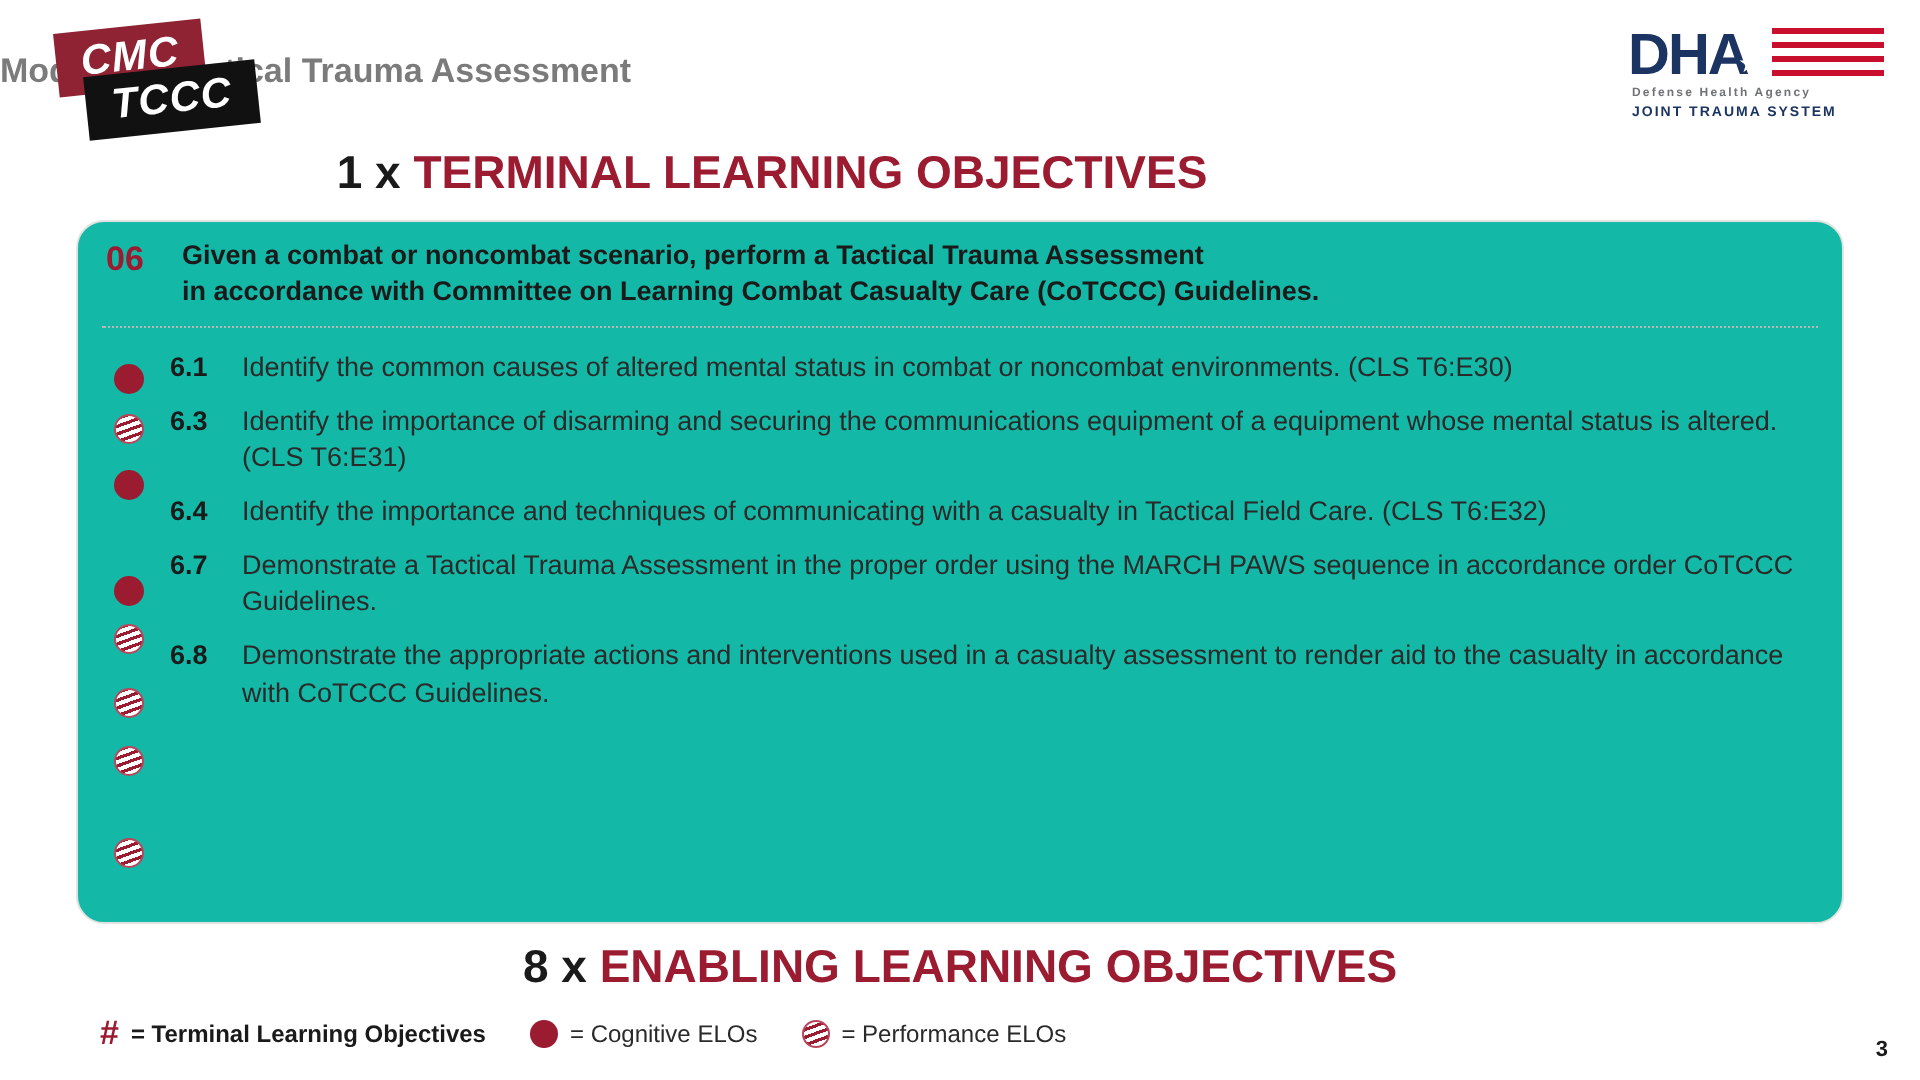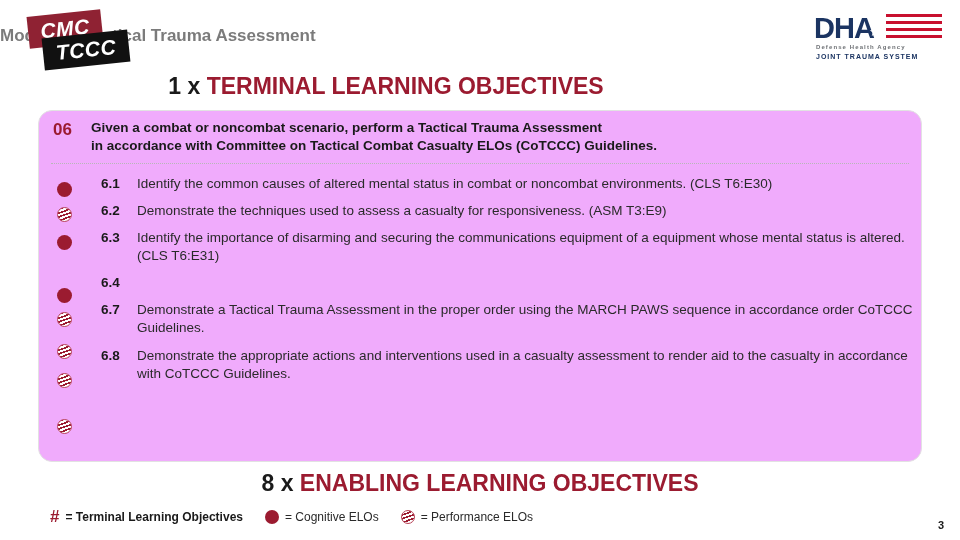--- a/index.html
+++ b/index.html
@@ -144,21 +144,21 @@
   
   .card {
     position: absolute;
     left: 38px;
     top: 110px;
     width: 884px;
     height: 352px;
     border: 1.5px solid #e2e2e2;
     border-radius: 14px;
     box-sizing: border-box;
-    background: #f0abfc;
+    background: #14b8a6;
   }
 
   .tlo-row {
     position: absolute;
     left: 14px;
     top: 8px;
     width: 856px;
     display: flex;
     align-items: flex-start;
   }
@@ -182,21 +182,21 @@
     left: 12px;
     top: 52px;
     width: 858px;
     height: 0;
     border-top: 1.5px dotted #b8b8b8;
   }
 
   
   .elo-list {
     position: absolute;
-    left: 16px;
+    left: 0;
     top: 64px;
     width: 884px;
   }
   .elo-item {
     position: relative;
     display: flex;
     align-items: flex-start;
     padding: 0 14px 0 46px;
     margin-bottom: 9px;
   }
@@ -328,45 +328,42 @@
   <span class="count-black">1 x</span>
   <span class="label-red">TERMINAL LEARNING OBJECTIVES</span>
 </div>
 
 <div class="card">
 
   <div class="tlo-row">
     <div class="tlo-num">06</div>
     <div class="tlo-text">
       <div>Given a combat or noncombat scenario, perform a Tactical Trauma Assessment</div>
-      <div>in accordance with Committee on Tactical Combat Casualty ELOs (CoTCCC) Guidelines.</div>
+      <div>in accordance with Committee on Learning Combat Casualty Care (CoTCCC) Guidelines.</div>
     </div>
   </div>
 
   <div class="divider"></div>
 
   <div class="elo-list">
 
     <div class="elo-item">
       <span class="elo-num">6.1</span>
       <span class="elo-text">Identify the common causes of altered mental status in combat or noncombat environments. (CLS T6:E30)</span>
     </div>
 
-    <div class="elo-item">
-      <span class="elo-num">6.2</span>
-      <span class="elo-text">Demonstrate the techniques used to assess a casualty for responsiveness. (ASM T3:E9)</span>
-    </div>
 
     <div class="elo-item">
       <span class="elo-num">6.3</span>
       <span class="elo-text">Identify the importance of disarming and securing the communications equipment of a equipment whose mental status is altered. (CLS T6:E31)</span>
     </div>
 
     <div class="elo-item">
       <span class="elo-num">6.4</span>
+      <span class="elo-text">Identify the importance and techniques of communicating with a casualty in Tactical Field Care. (CLS T6:E32)</span>
     </div>
 
 
 
     <div class="elo-item">
       <span class="elo-num">6.7</span>
       <span class="elo-text">Demonstrate a Tactical Trauma Assessment in the proper order using the MARCH PAWS sequence in accordance order CoTCCC Guidelines.</span>
     </div>
 
     <div class="elo-item">

